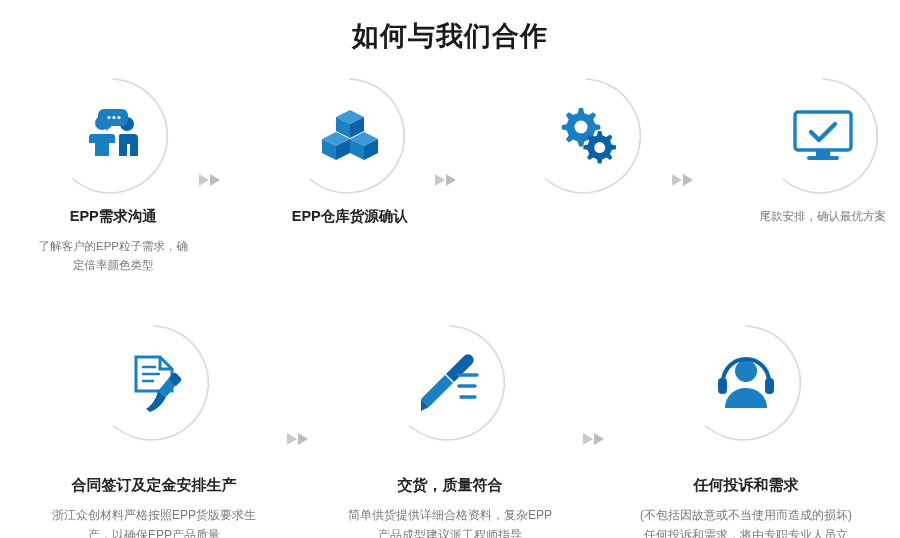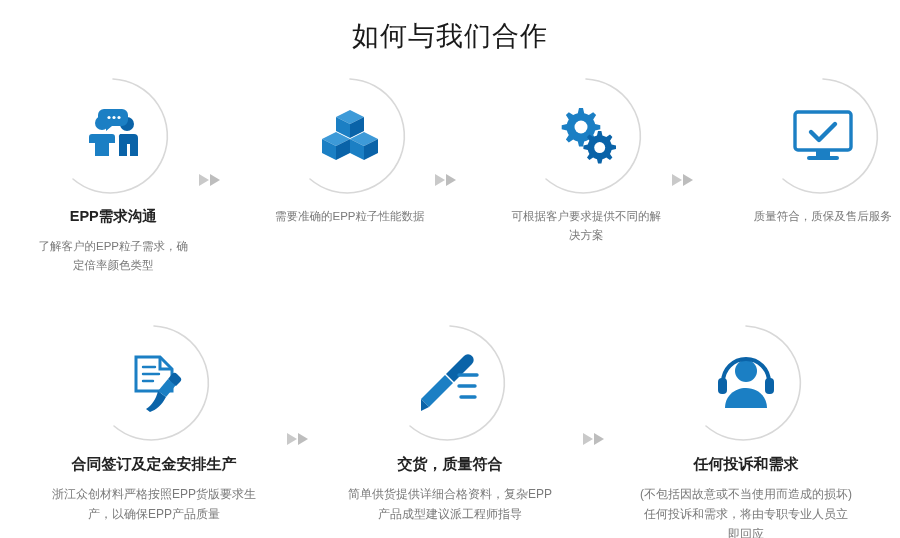--- a/index.html
+++ b/index.html
@@ -15,21 +15,21 @@
     overflow: hidden;
   }
   .page {
     position: relative;
     width: 900px;
     height: 538px;
   }
   .page-title {
     text-align: center;
     font-size: 27px;
-    font-weight: normal;
+    font-weight: bold;
     color: #1a1a1a;
     letter-spacing: 1px;
     padding-top: 18px;
     margin: 0;
   }
   .row {
     display: flex;
     align-items: flex-start;
     justify-content: center;
     width: 900px;
@@ -77,21 +77,21 @@
     margin-top: 10px;
     font-size: 14.5px;
     font-weight: bold;
     color: #222222;
     text-align: center;
     line-height: 1.4;
     white-space: nowrap;
   }
   .row-two .step-title {
     font-size: 15px;
-    margin-top: 10px;
+    margin-top: 31px;
   }
   .step-desc {
     margin-top: 11px;
     font-size: 11.5px;
     color: #7a7a7a;
     text-align: center;
     line-height: 1.65;
     max-width: 175px;
   }
   .row-two .step-desc {
@@ -168,21 +168,21 @@
               <path d="M31 31 L17 38 L17 52 L31 45 Z" fill="#0a63a8"></path>
             </g>
             <g>
               <path d="M45 24 L59 31 L45 38 L31 31 Z" fill="#3d9ad8"></path>
               <path d="M31 31 L45 38 L45 52 L31 45 Z" fill="#1b7fc4"></path>
               <path d="M59 31 L45 38 L45 52 L59 45 Z" fill="#0a63a8"></path>
             </g>
           </svg>
         </div>
       </div>
-      <div class="step-desc">需要准确的EPP粒子性能数据</div>
+      <div class="step-title">EPP仓库货源确认</div>
     </div>
 
     <div class="arrow">
       <svg width="34" height="16" viewBox="0 0 34 16">
         <path d="M2 2 L12 8 L2 14 Z" fill="#c9c9c9"></path>
         <path d="M13 2 L23 8 L13 14 Z" fill="#bdbdbd"></path>
       </svg>
     </div>
 
     <div class="step">
@@ -196,21 +196,20 @@
               <path d="M25 1 l4 0 l1.2 5.2 a16 16 0 0 1 4.6 1.9 l4.4 -2.9 l2.9 2.9 l-2.9 4.4 a16 16 0 0 1 1.9 4.6 l5.2 1.2 l0 4 l-5.2 1.2 a16 16 0 0 1 -1.9 4.6 l2.9 4.4 l-2.9 2.9 l-4.4 -2.9 a16 16 0 0 1 -4.6 1.9 l-1.2 5.2 l-4 0 l-1.2 -5.2 a16 16 0 0 1 -4.6 -1.9 l-4.4 2.9 l-2.9 -2.9 l2.9 -4.4 a16 16 0 0 1 -1.9 -4.6 l-5.2 -1.2 l0 -4 l5.2 -1.2 a16 16 0 0 1 1.9 -4.6 l-2.9 -4.4 l2.9 -2.9 l4.4 2.9 a16 16 0 0 1 4.6 -1.9 z"></path>
             </g>
             <circle cx="27" cy="20" r="6.5" fill="#ffffff"></circle>
             <g fill="#0a63a8">
               <path d="M44 24 l3.4 0 l1 4.4 a13.5 13.5 0 0 1 3.9 1.6 l3.7 -2.4 l2.4 2.4 l-2.4 3.7 a13.5 13.5 0 0 1 1.6 3.9 l4.4 1 l0 3.4 l-4.4 1 a13.5 13.5 0 0 1 -1.6 3.9 l2.4 3.7 l-2.4 2.4 l-3.7 -2.4 a13.5 13.5 0 0 1 -3.9 1.6 l-1 4.4 l-3.4 0 l-1 -4.4 a13.5 13.5 0 0 1 -3.9 -1.6 l-3.7 2.4 l-2.4 -2.4 l2.4 -3.7 a13.5 13.5 0 0 1 -1.6 -3.9 l-4.4 -1 l0 -3.4 l4.4 -1 a13.5 13.5 0 0 1 1.6 -3.9 l-2.4 -3.7 l2.4 -2.4 l3.7 2.4 a13.5 13.5 0 0 1 3.9 -1.6 z"></path>
             </g>
             <circle cx="45.7" cy="40.6" r="5.5" fill="#ffffff"></circle>
           </svg>
         </div>
       </div>
-      <div class="step-desc">可根据客户要求提供不同的解决方案</div>
     </div>
 
     <div class="arrow">
       <svg width="34" height="16" viewBox="0 0 34 16">
         <path d="M2 2 L12 8 L2 14 Z" fill="#c9c9c9"></path>
         <path d="M13 2 L23 8 L13 14 Z" fill="#bdbdbd"></path>
       </svg>
     </div>
 
     <div class="step">
@@ -220,21 +219,21 @@
         </svg>
         <div class="icon-holder">
           <svg width="64" height="52" viewBox="0 0 64 52">
             <rect x="4" y="2" width="56" height="38" rx="3" fill="none" stroke="#1b7fc4" stroke-width="3.4"></rect>
             <path d="M20 22 l8 8 l16 -16" fill="none" stroke="#1b7fc4" stroke-width="4.4" stroke-linecap="round" stroke-linejoin="round"></path>
             <rect x="25" y="40" width="14" height="6" fill="#1b7fc4"></rect>
             <rect x="16" y="46" width="32" height="4" rx="2" fill="#1b7fc4"></rect>
           </svg>
         </div>
       </div>
-      <div class="step-desc">质量符合，质保及售后服务</div>
+      <div class="step-desc">尾款安排，确认最优方案</div>
     </div>
 
   </div>
 
   <div class="row row-two">
 
     <div class="step">
       <div class="circle-wrap">
         <svg class="circle-ring" viewBox="0 0 120 120">
           <path d="M 60 3 A 57 57 0 1 1 20 103" fill="none" stroke="#d8d8d8" stroke-width="1.6" stroke-linecap="round"></path>

